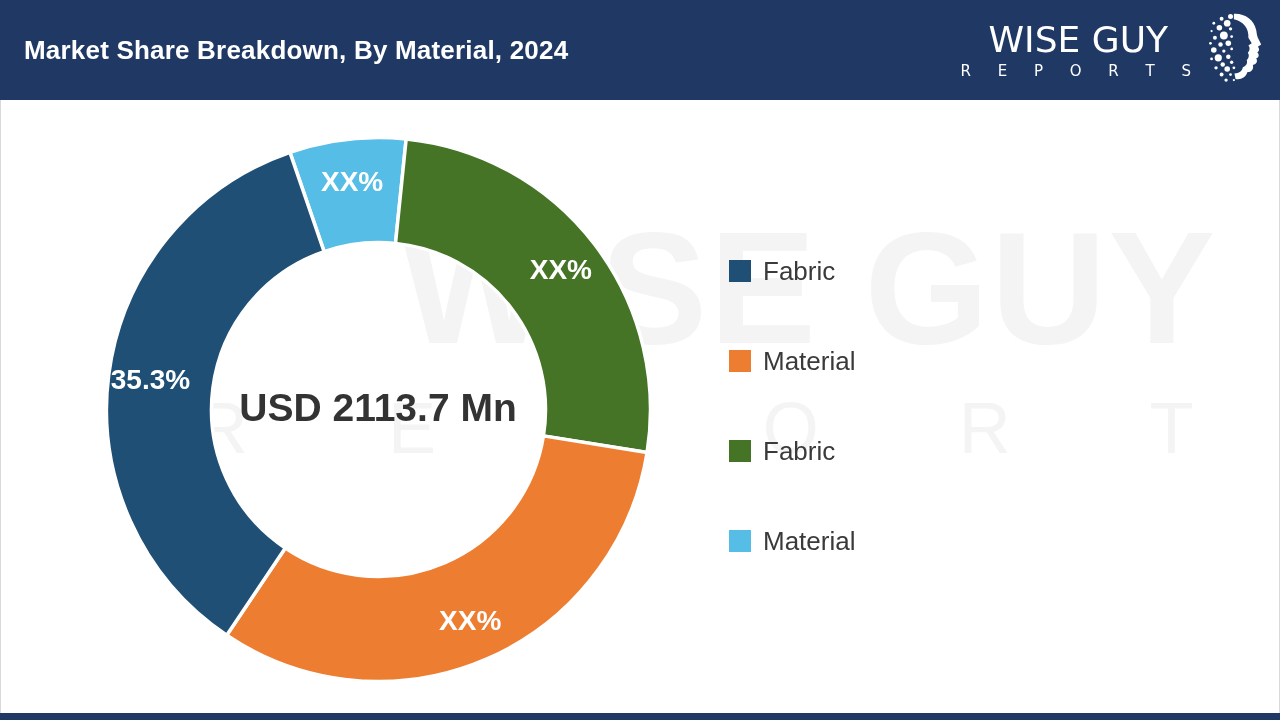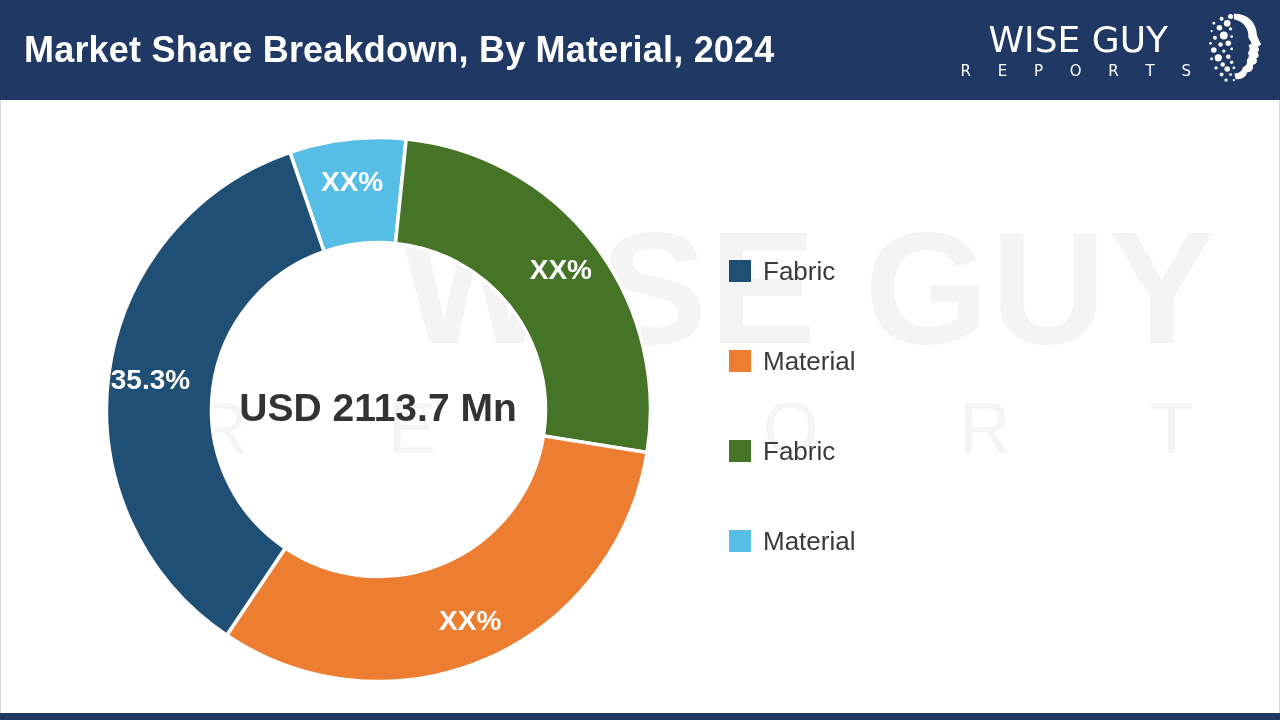--- a/index.html
+++ b/index.html
@@ -5,21 +5,21 @@
   * { margin:0; padding:0; box-sizing:border-box; }
   html,body { width:1280px; height:720px; background:#fff; font-family:"Liberation Sans",sans-serif; }
   #page {
     position:relative; width:1280px; height:720px; background:#fff; overflow:hidden;
     box-shadow: inset 0 0 0 1px #D9D9D9;
   }
   
   #header { position:absolute; left:0; top:0; width:1280px; height:100px; background:#1F3864; z-index:30; }
   #title {
     position:absolute; left:24px; top:0; height:100px; display:flex; align-items:center;
-    color:#FFFFFF; font-size:36px; font-weight:bold; letter-spacing:0.2px;
+    color:#FFFFFF; font-size:26px; font-weight:bold; letter-spacing:0.2px;
   }
   .logo { display:flex; align-items:center; }
   #header-logo { position:absolute; right:16px; top:8px; height:84px; gap:4px; }
   .logo-text { display:flex; flex-direction:column; align-items:center; justify-content:flex-start; }
   #header-logo .logo-line1 { color:#fff; font-family:"DejaVu Sans",sans-serif; font-size:36px; line-height:1.1; white-space:nowrap; }
   #header-logo .logo-line2 { color:#fff; font-family:"DejaVu Sans",sans-serif; font-size:15px; letter-spacing:11px; margin-top:2px; white-space:nowrap; text-indent:6px; }
   #header-logo svg { width:58px; height:80px; }
   
   #footer { position:absolute; left:0; bottom:0; width:1280px; height:7px; background:#1F3864; z-index:30; }
   

